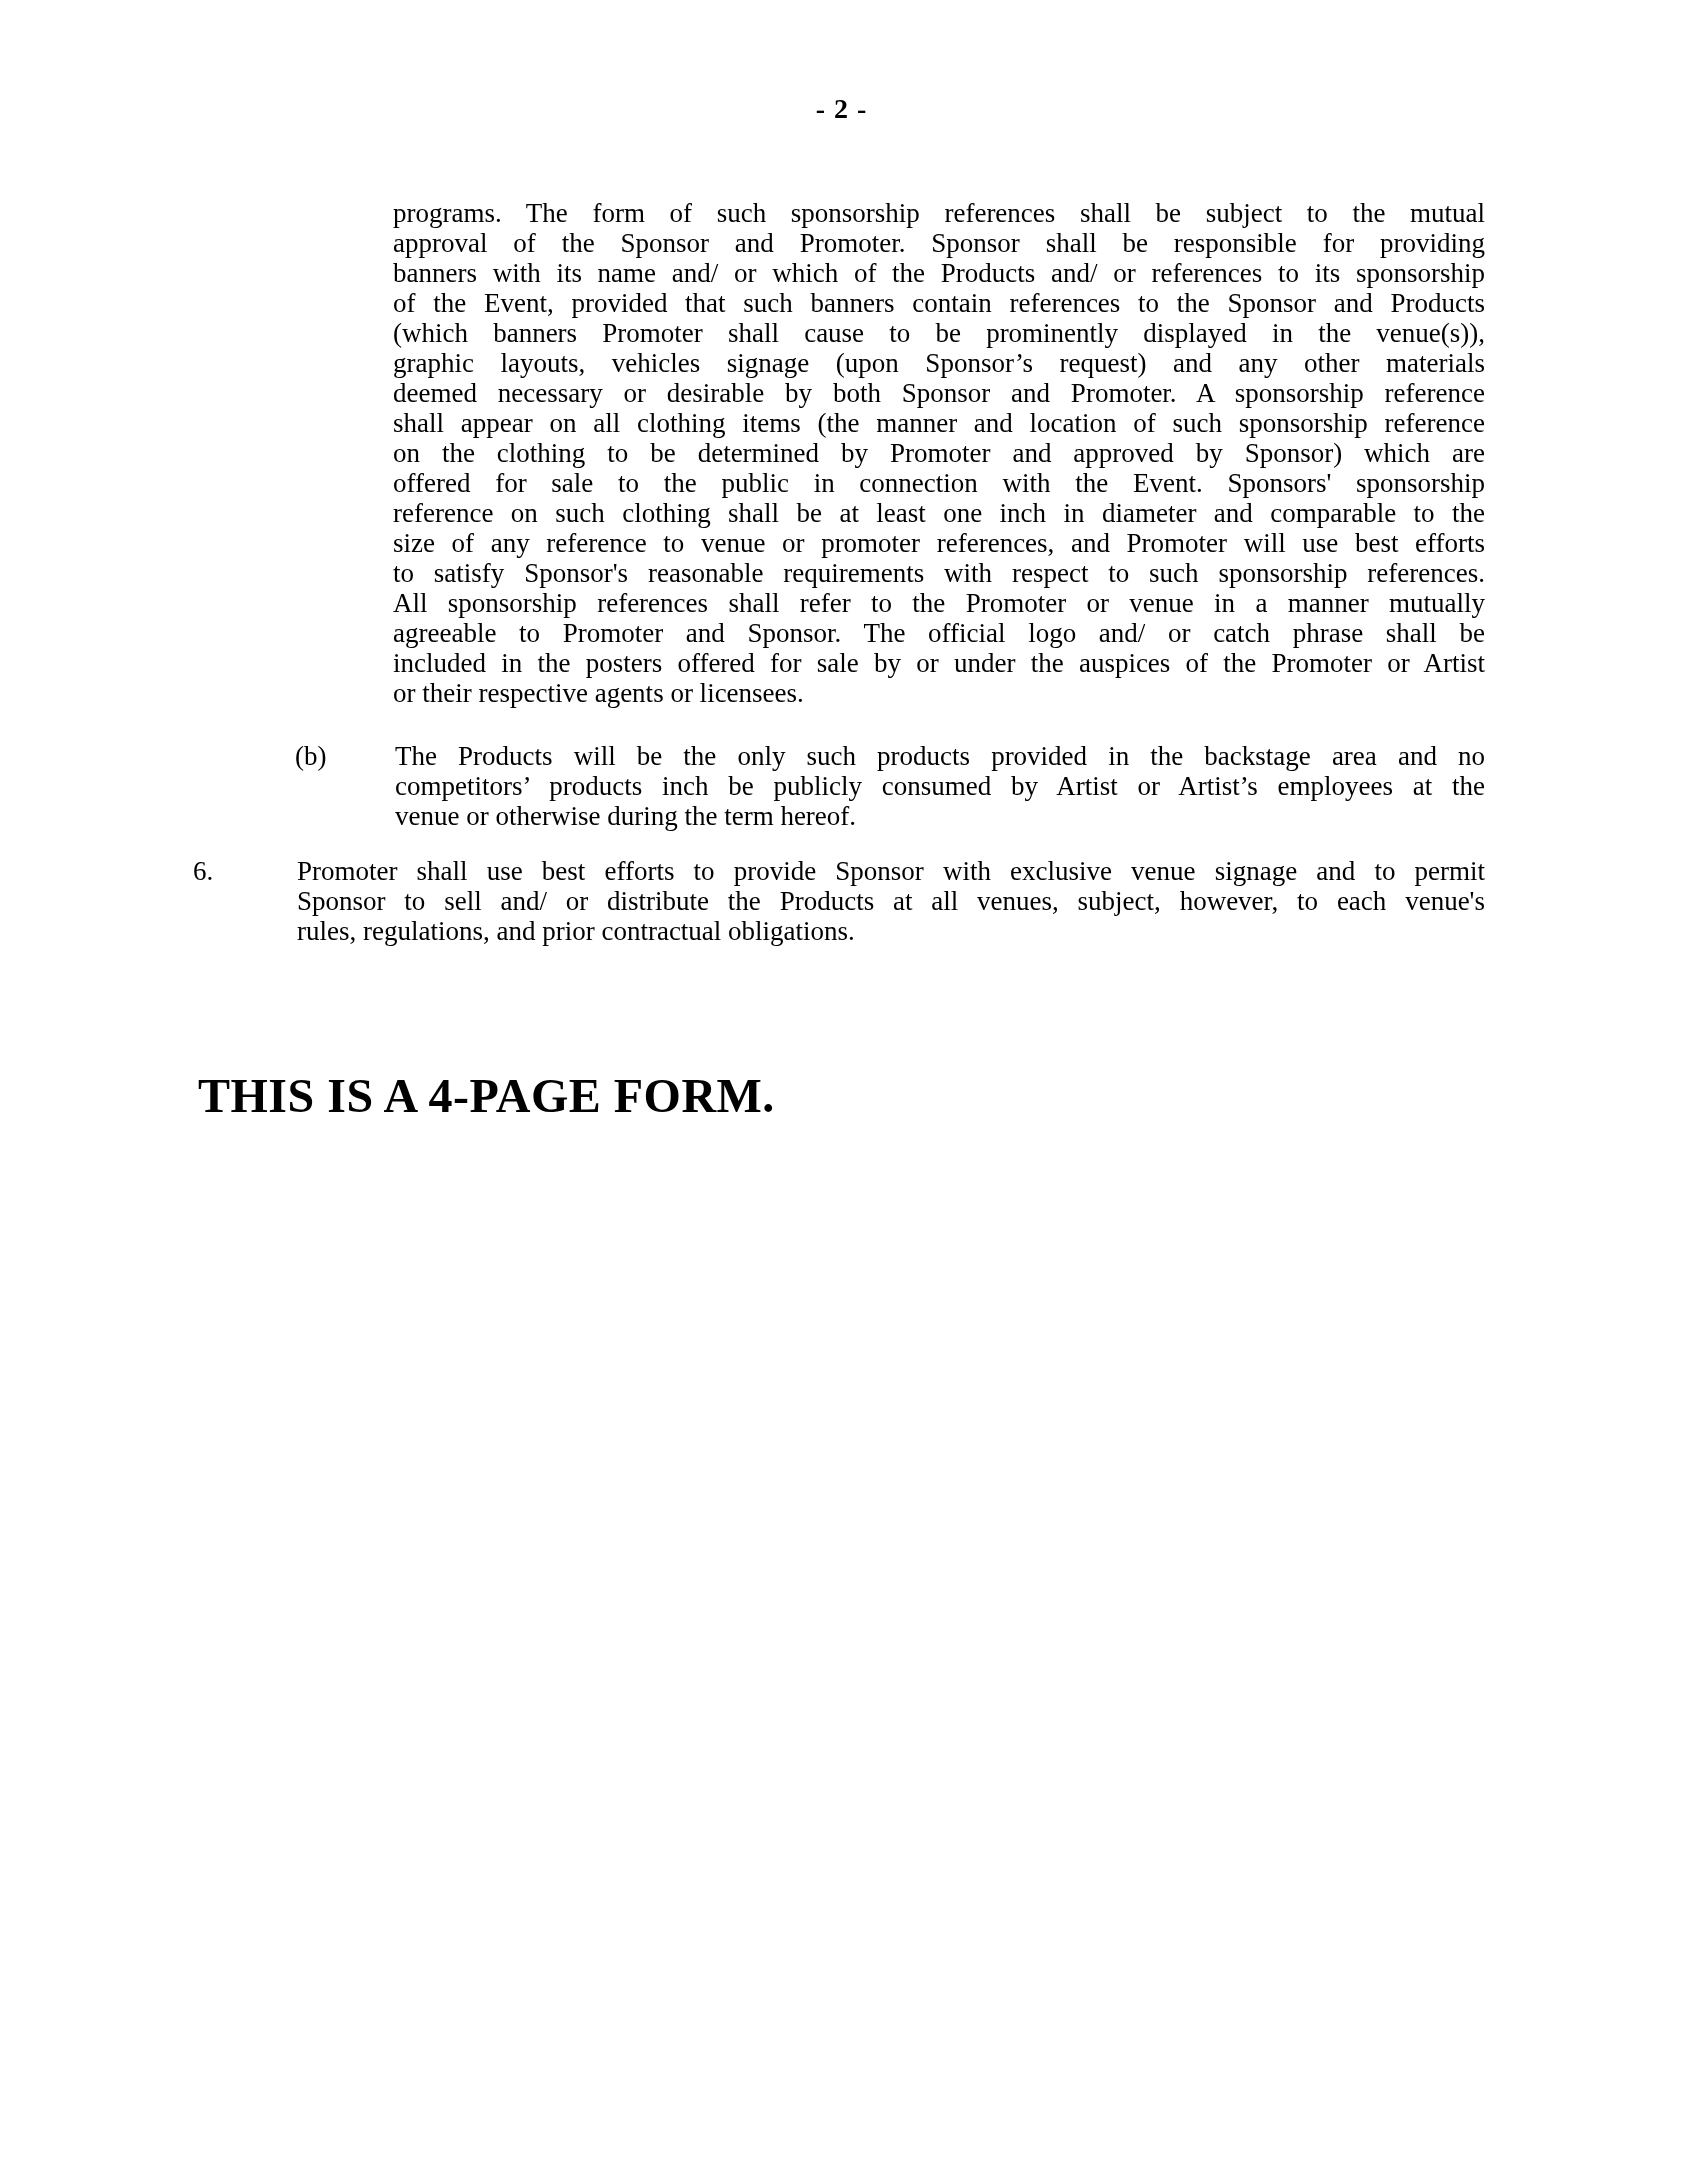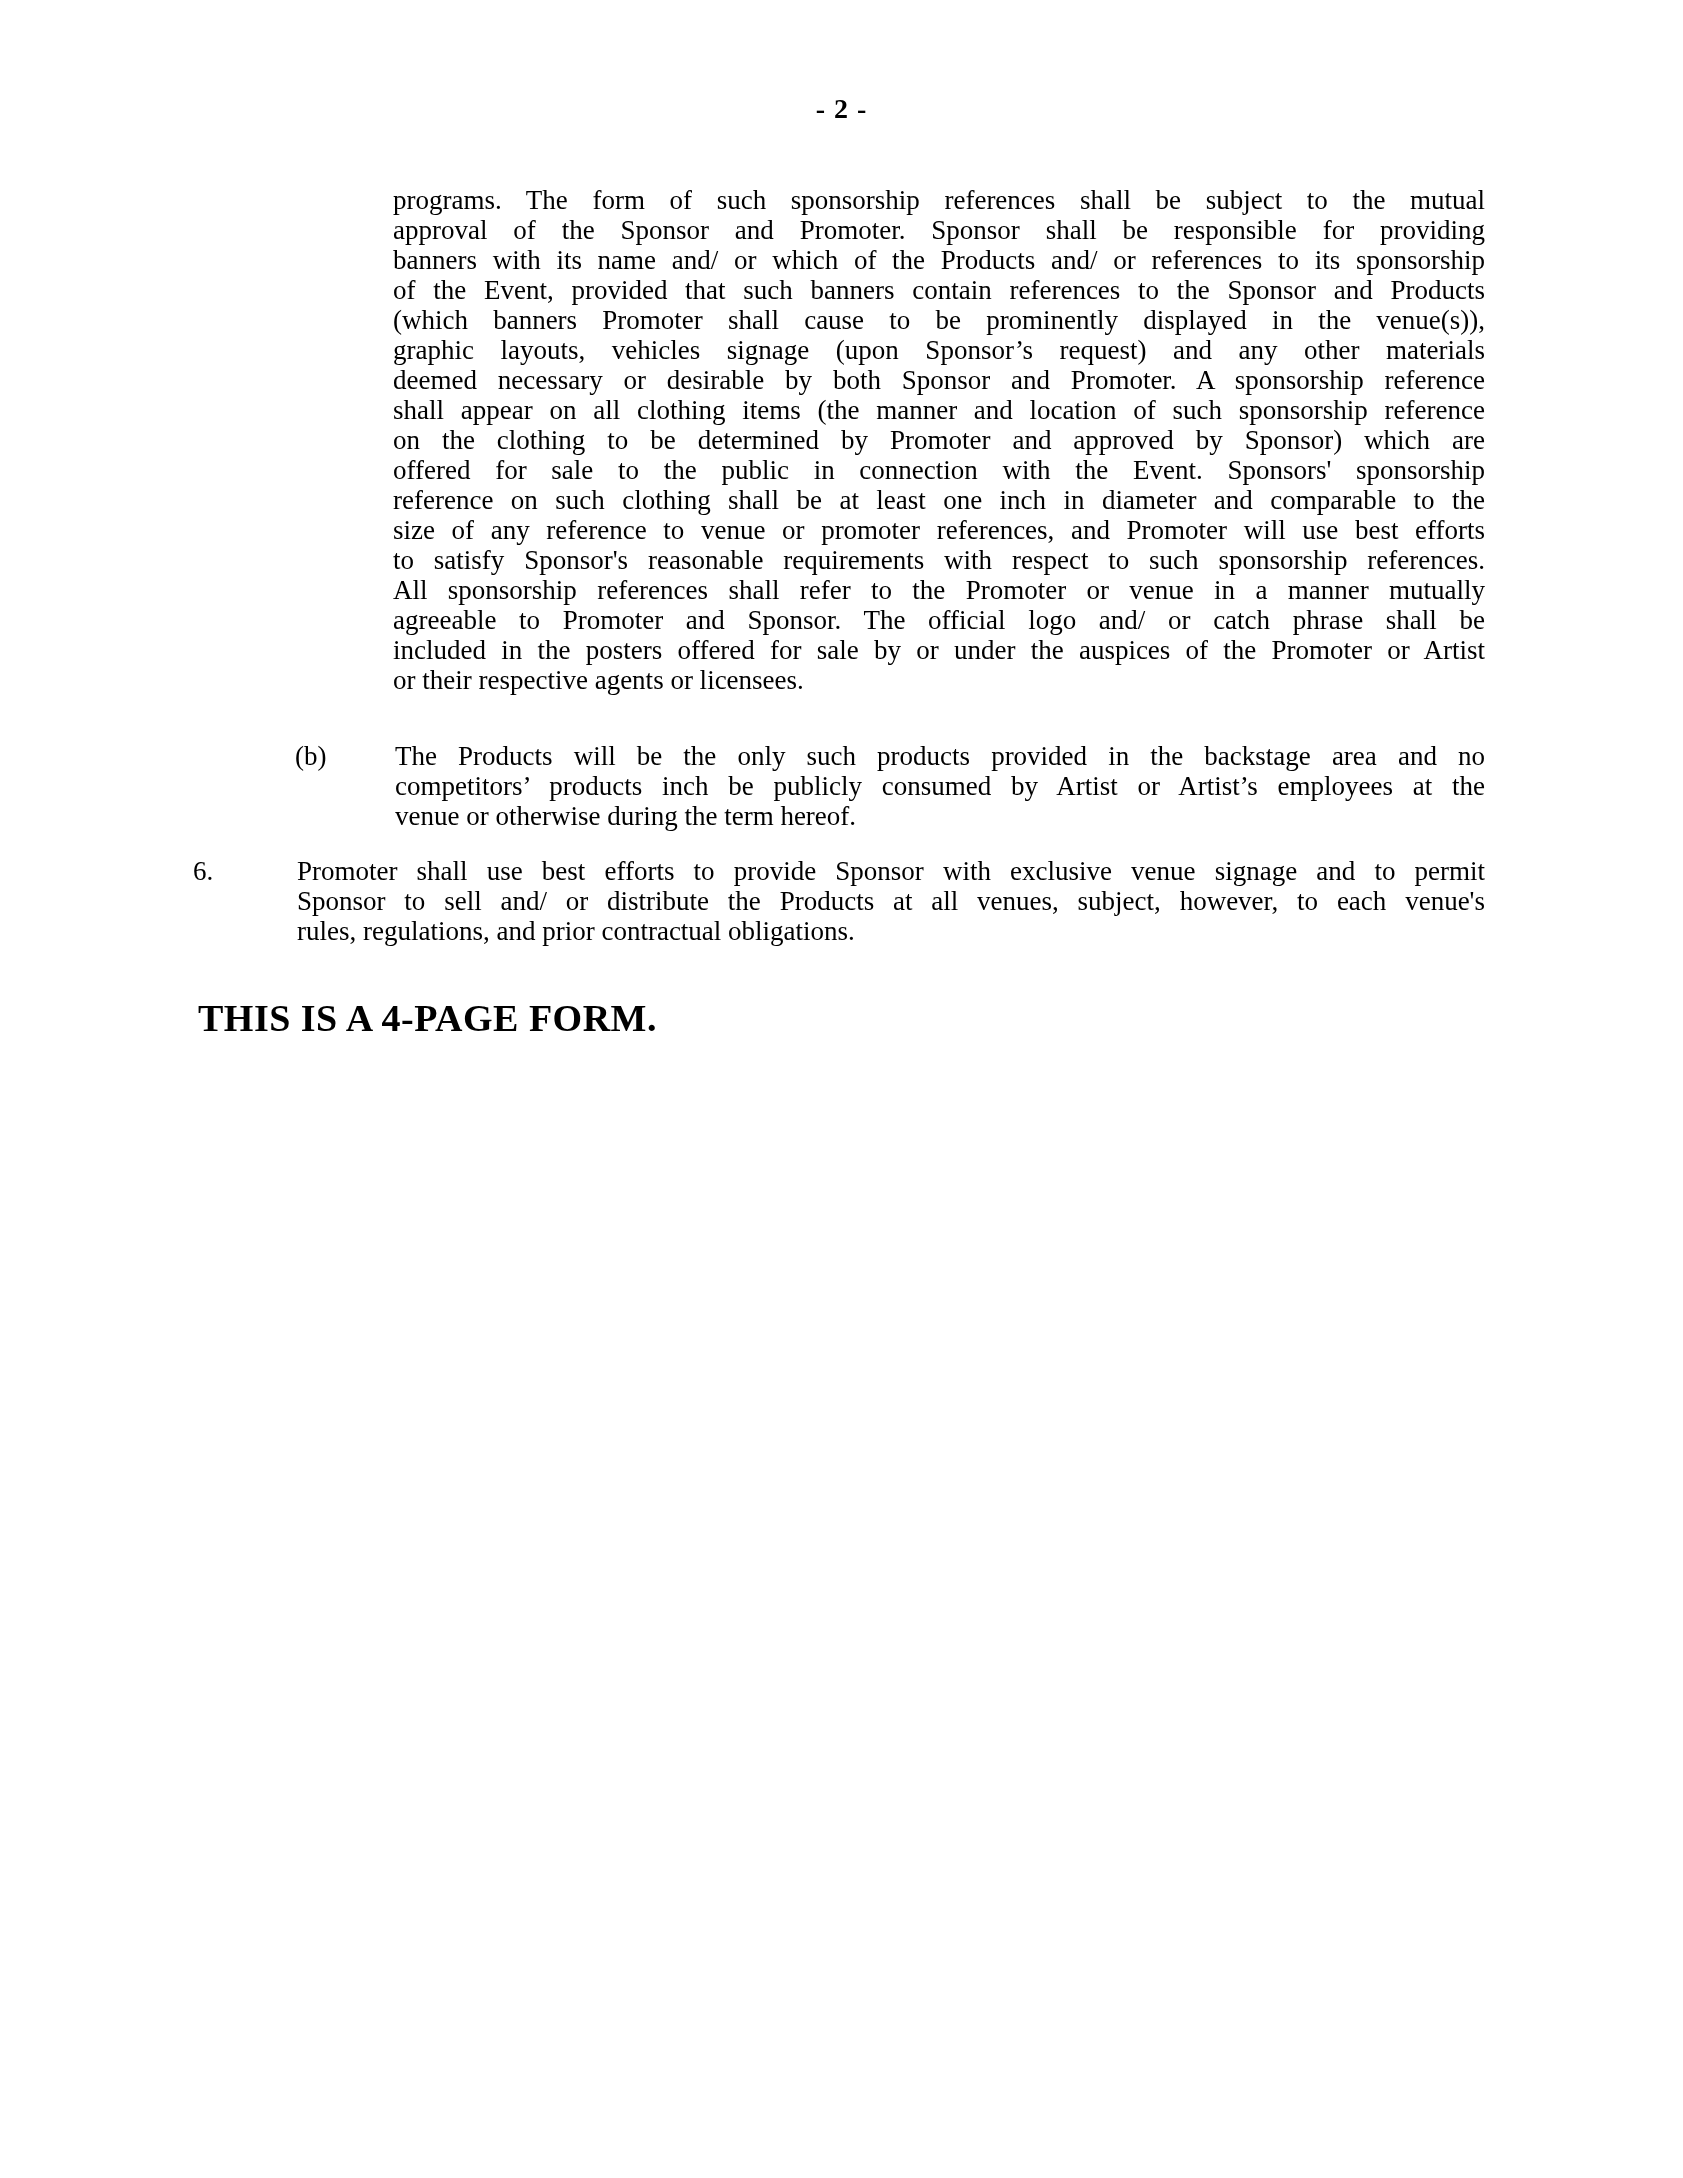--- a/index.html
+++ b/index.html
@@ -34,21 +34,21 @@
     text-align: justify;
     text-align-last: justify;
     white-space: normal;
   }
   .jl.last {
     text-align-last: left;
   }
   .para-continuation {
     position: absolute;
     left: 393px;
-    top: 185px;
+    top: 198px;
     width: 1092px;
   }
   .clause {
     position: absolute;
   }
   .clause-b {
     left: 295px;
     top: 741px;
     width: 1190px;
   }
@@ -62,22 +62,22 @@
   .clause-label {
     position: absolute;
     left: 0;
     top: 0;
     font-size: 27px;
     line-height: 30px;
   }
   .form-note {
     position: absolute;
     left: 198px;
-    top: 996px;
-    font-size: 38px;
+    top: 1068px;
+    font-size: 48px;
     font-weight: bold;
     letter-spacing: 0.5px;
     font-family: Liberation Serif, serif;
   }
 </style>
 </head>
 <body>
 
 <div class="page">
 

